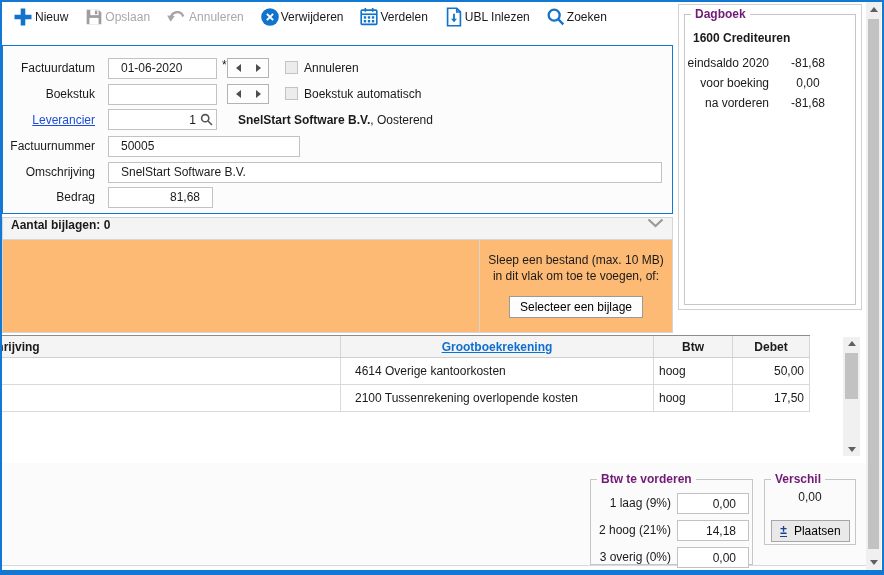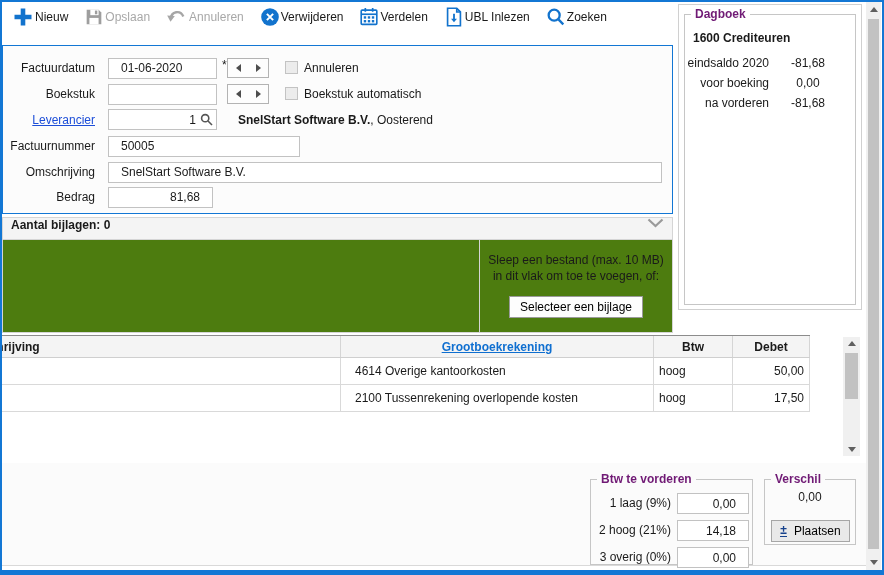--- a/index.html
+++ b/index.html
@@ -34,21 +34,21 @@
   .lookup .txt { width:100%; padding-right:20px; }
   .lookup svg { position:absolute; right:4px; top:4px; }
   .star { position:absolute; font-size:12px; }
   .company { position:absolute; line-height:22px; white-space:nowrap; }
   .company b { font-weight:bold; }
 
   
   .bij-header { position:absolute; left:0; top:215px; width:671px; height:23px; background:#f4f4f4;
                 border:1px solid #d5d5d5; display:flex; padding:0 8px; font-weight:bold; }
   .bij-header .chev { margin-left:auto; cursor:pointer; display:flex; }
-  .bij-body { position:absolute; left:0; top:238px; width:671px; height:93px; background:#4d7c0f;
+  .bij-body { position:absolute; left:0; top:238px; width:671px; height:93px; background:#fdba74;
               border:1px solid #d5d5d5; border-top:none; }
   .drop-zone { position:absolute; left:0; top:0; width:476px; height:100%; }
   .drop-side { position:absolute; left:476px; top:0; right:0; height:100%; border-left:1px solid #d5d5d5;
                display:flex; flex-direction:column; align-items:center; padding-top:12px; }
   .drop-side .t { line-height:16px; }
   .select-btn { margin-top:12px; border:1px solid #9a9a9a; background:#fdfdfd; padding:3px 10px;
                 font-family:"Liberation Sans",sans-serif; font-size:12px; cursor:pointer; }
 
   
   .dagboek-panel { position:absolute; left:676px; top:2px; width:184px; height:306px;

